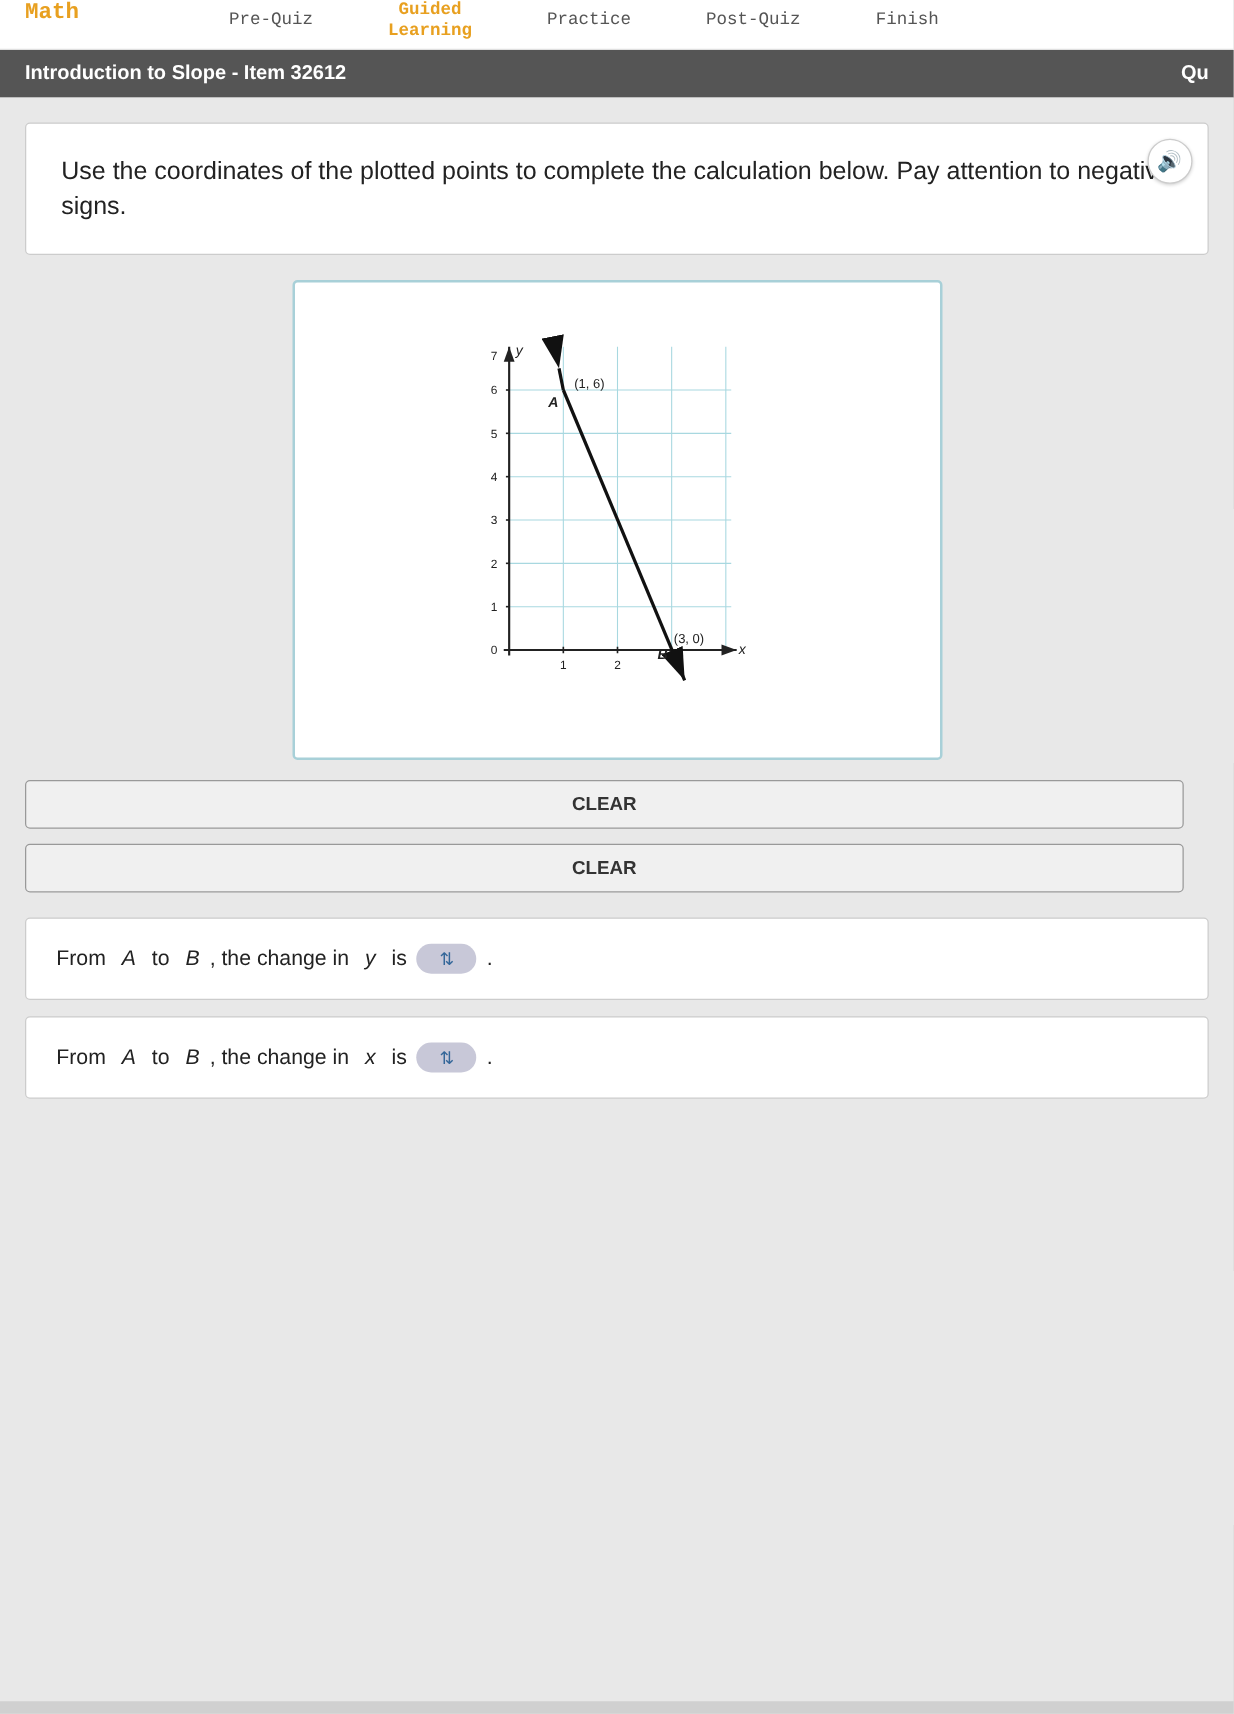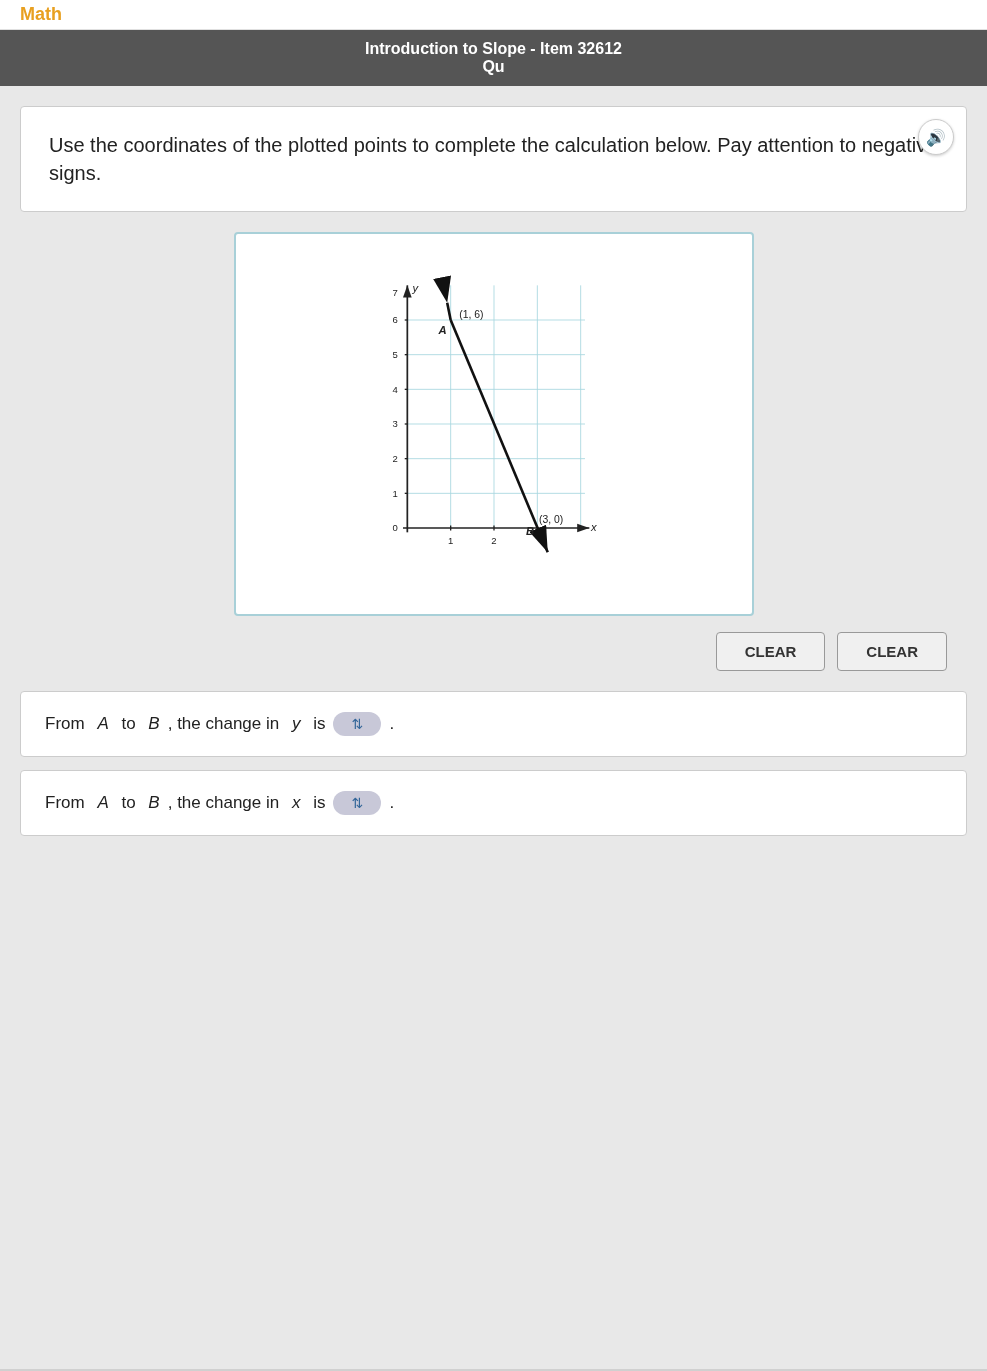--- a/index.html
+++ b/index.html
@@ -7,24 +7,25 @@
       font-family: Arial, sans-serif;
       background: #d0d0d0;
       width: 987px;
       min-height: 1371px;
     }
 
     
     .top-nav {
       background: #fff;
       display: flex;
-      align-items: center;
+      align-items: flex-start;
       padding: 0 20px;
-      height: 30px;
+      height: 40px;
       border-bottom: 1px solid #e0e0e0;
+      font-family: Liberation Mono, monospace;
     }
     .nav-logo {
       color: #e8a020;
       font-weight: bold;
       font-size: 18px;
       margin-right: 120px;
     }
     .nav-steps {
       display: flex;
       gap: 60px;
@@ -46,21 +47,20 @@
     
     .item-header {
       background: #555;
       color: #fff;
       padding: 10px 20px;
       font-size: 16px;
       font-weight: bold;
       display: flex;
       justify-content: space-between;
       align-items: center;
-      flex-direction: column;
     }
 
     
     .main-content {
       background: #e8e8e8;
       padding: 20px;
       min-height: calc(1371px - 48px - 40px);
     }
 
     
@@ -106,20 +106,21 @@
       justify-content: center;
     }
 
     
     .buttons-row {
       display: flex;
       justify-content: flex-end;
       gap: 12px;
       margin-bottom: 20px;
       padding-right: 20px;
+      flex-direction: column;
     }
     .btn {
       padding: 10px 28px;
       font-size: 15px;
       font-weight: bold;
       border: 1px solid #999;
       border-radius: 4px;
       background: #f0f0f0;
       cursor: pointer;
       color: #333;
@@ -160,20 +161,27 @@
     
     .graph-svg {
       overflow: visible;
     }
   </style>
 </head>
 <body>
 
 <div class="top-nav">
   <div class="nav-logo">Math</div>
+  <div class="nav-steps">
+    <div class="nav-step">Pre-Quiz</div>
+    <div class="nav-step active">Guided<br>Learning</div>
+    <div class="nav-step">Practice</div>
+    <div class="nav-step">Post-Quiz</div>
+    <div class="nav-step">Finish</div>
+  </div>
 </div>
 
 <div class="item-header">
   <span>Introduction to Slope - Item 32612</span>
   <span>Qu</span>
 </div>
 
 <div class="main-content">
 
   <div class="question-card">

